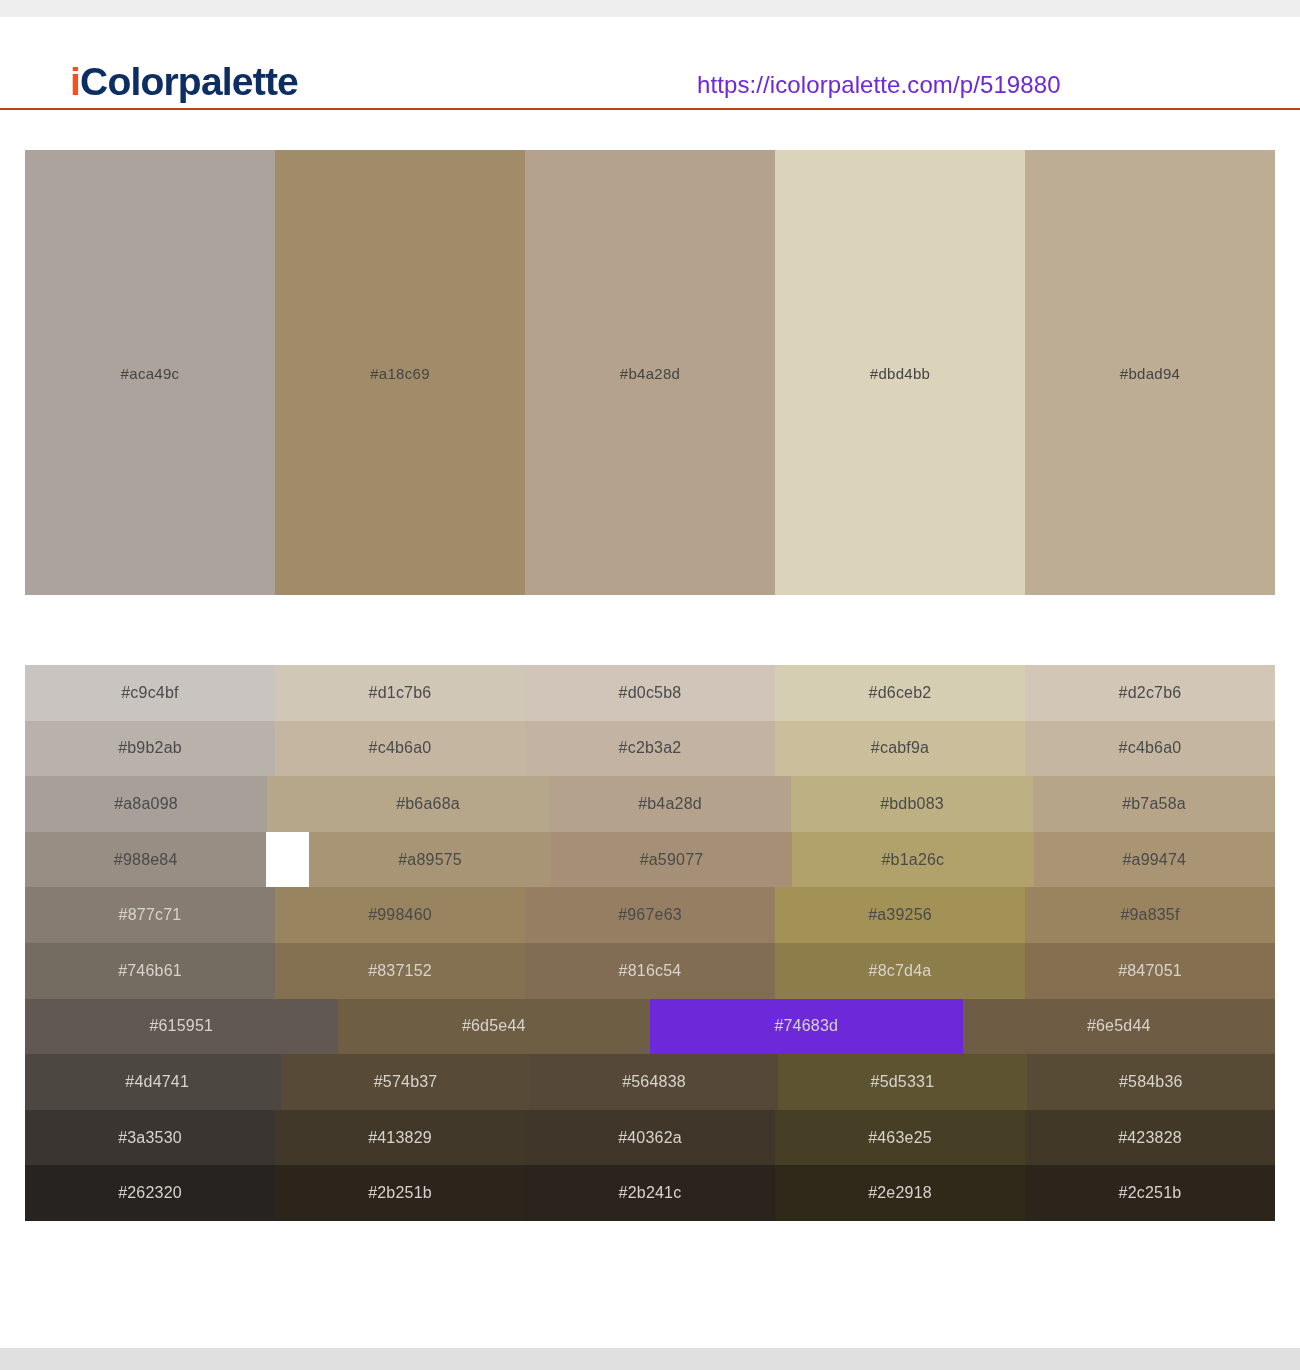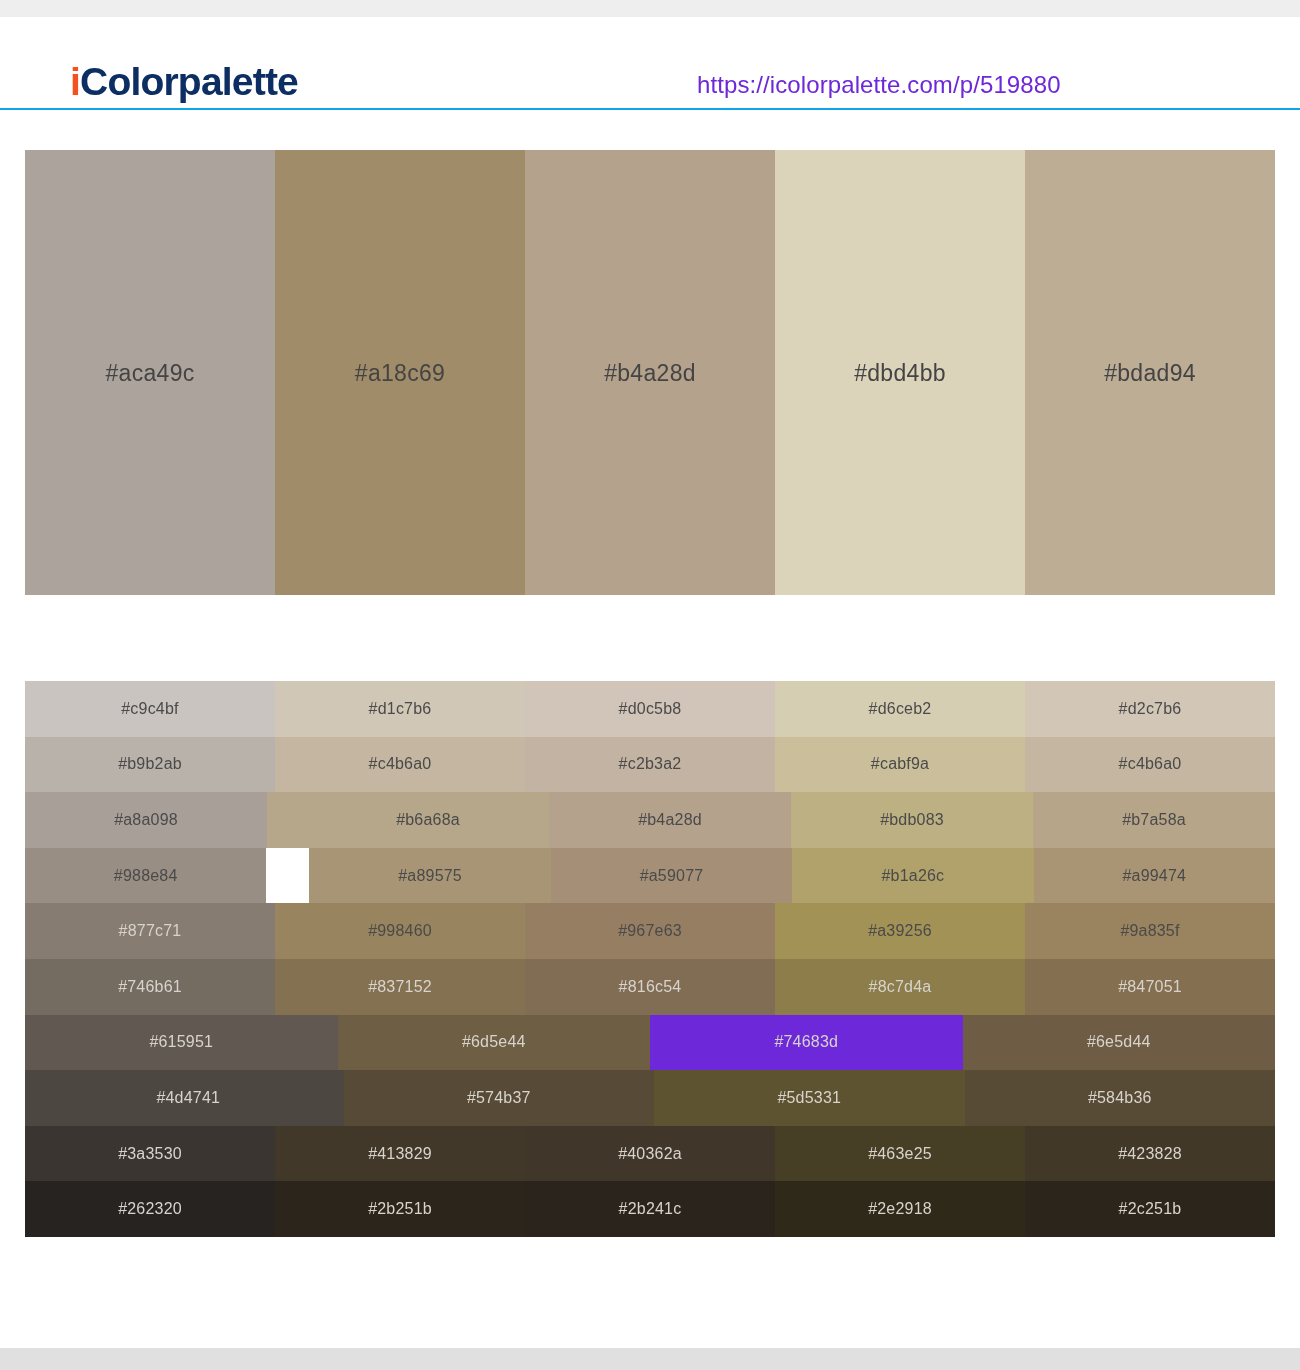--- a/index.html
+++ b/index.html
@@ -28,21 +28,21 @@
     background: #eeeeee;
   }
 
   
   .header {
     position: absolute;
     top: 17px; left: 0;
     width: 1300px;
     height: 93px;
     background: #ffffff;
-    border-bottom: 2px solid #0ea5e9;
+    border-bottom: 2px solid #c2410c;
   }
 
   .logo {
     position: absolute;
     left: 70px;
     top: 45px;
     font-size: 39px;
     font-weight: bold;
     letter-spacing: -0.8px;
     white-space: nowrap;
@@ -73,30 +73,30 @@
   .palette-swatch {
     flex: 1 1 0;
     position: relative;
   }
   .palette-swatch .hex-label {
     position: absolute;
     left: 0; right: 0;
     top: 50%;
     transform: translateY(-50%);
     text-align: center;
-    font-size: 23px;
+    font-size: 15px;
     color: #444444;
     letter-spacing: 0.3px;
   }
 
   
   .shades-grid {
     position: absolute;
     left: 25px;
-    top: 681px;
+    top: 665px;
     width: 1250px;
     height: 556px;
     display: flex;
     flex-direction: column;
   }
   .shade-row {
     flex: 1 1 0;
     display: flex;
   }
   .shade-cell {
@@ -273,20 +273,23 @@
           <div class="hex-label">#6e5d44</div>
         </div>
       </div>
       <div class="shade-row">
         <div class="shade-cell light-text" style="background: rgb(77, 71, 65); padding-left: 8px;">
           <div class="hex-label">#4d4741</div>
         </div>
         <div class="shade-cell light-text" style="background: rgb(87, 75, 55);">
           <div class="hex-label">#574b37</div>
         </div>
+        <div class="shade-cell light-text" style="background: rgb(86, 72, 56);">
+          <div class="hex-label">#564838</div>
+        </div>
         <div class="shade-cell light-text" style="background: rgb(93, 83, 49);">
           <div class="hex-label">#5d5331</div>
         </div>
         <div class="shade-cell light-text" style="background: rgb(88, 75, 54);">
           <div class="hex-label">#584b36</div>
         </div>
       </div>
       <div class="shade-row">
         <div class="shade-cell light-text" style="background: rgb(58, 53, 48);">
           <div class="hex-label">#3a3530</div>

